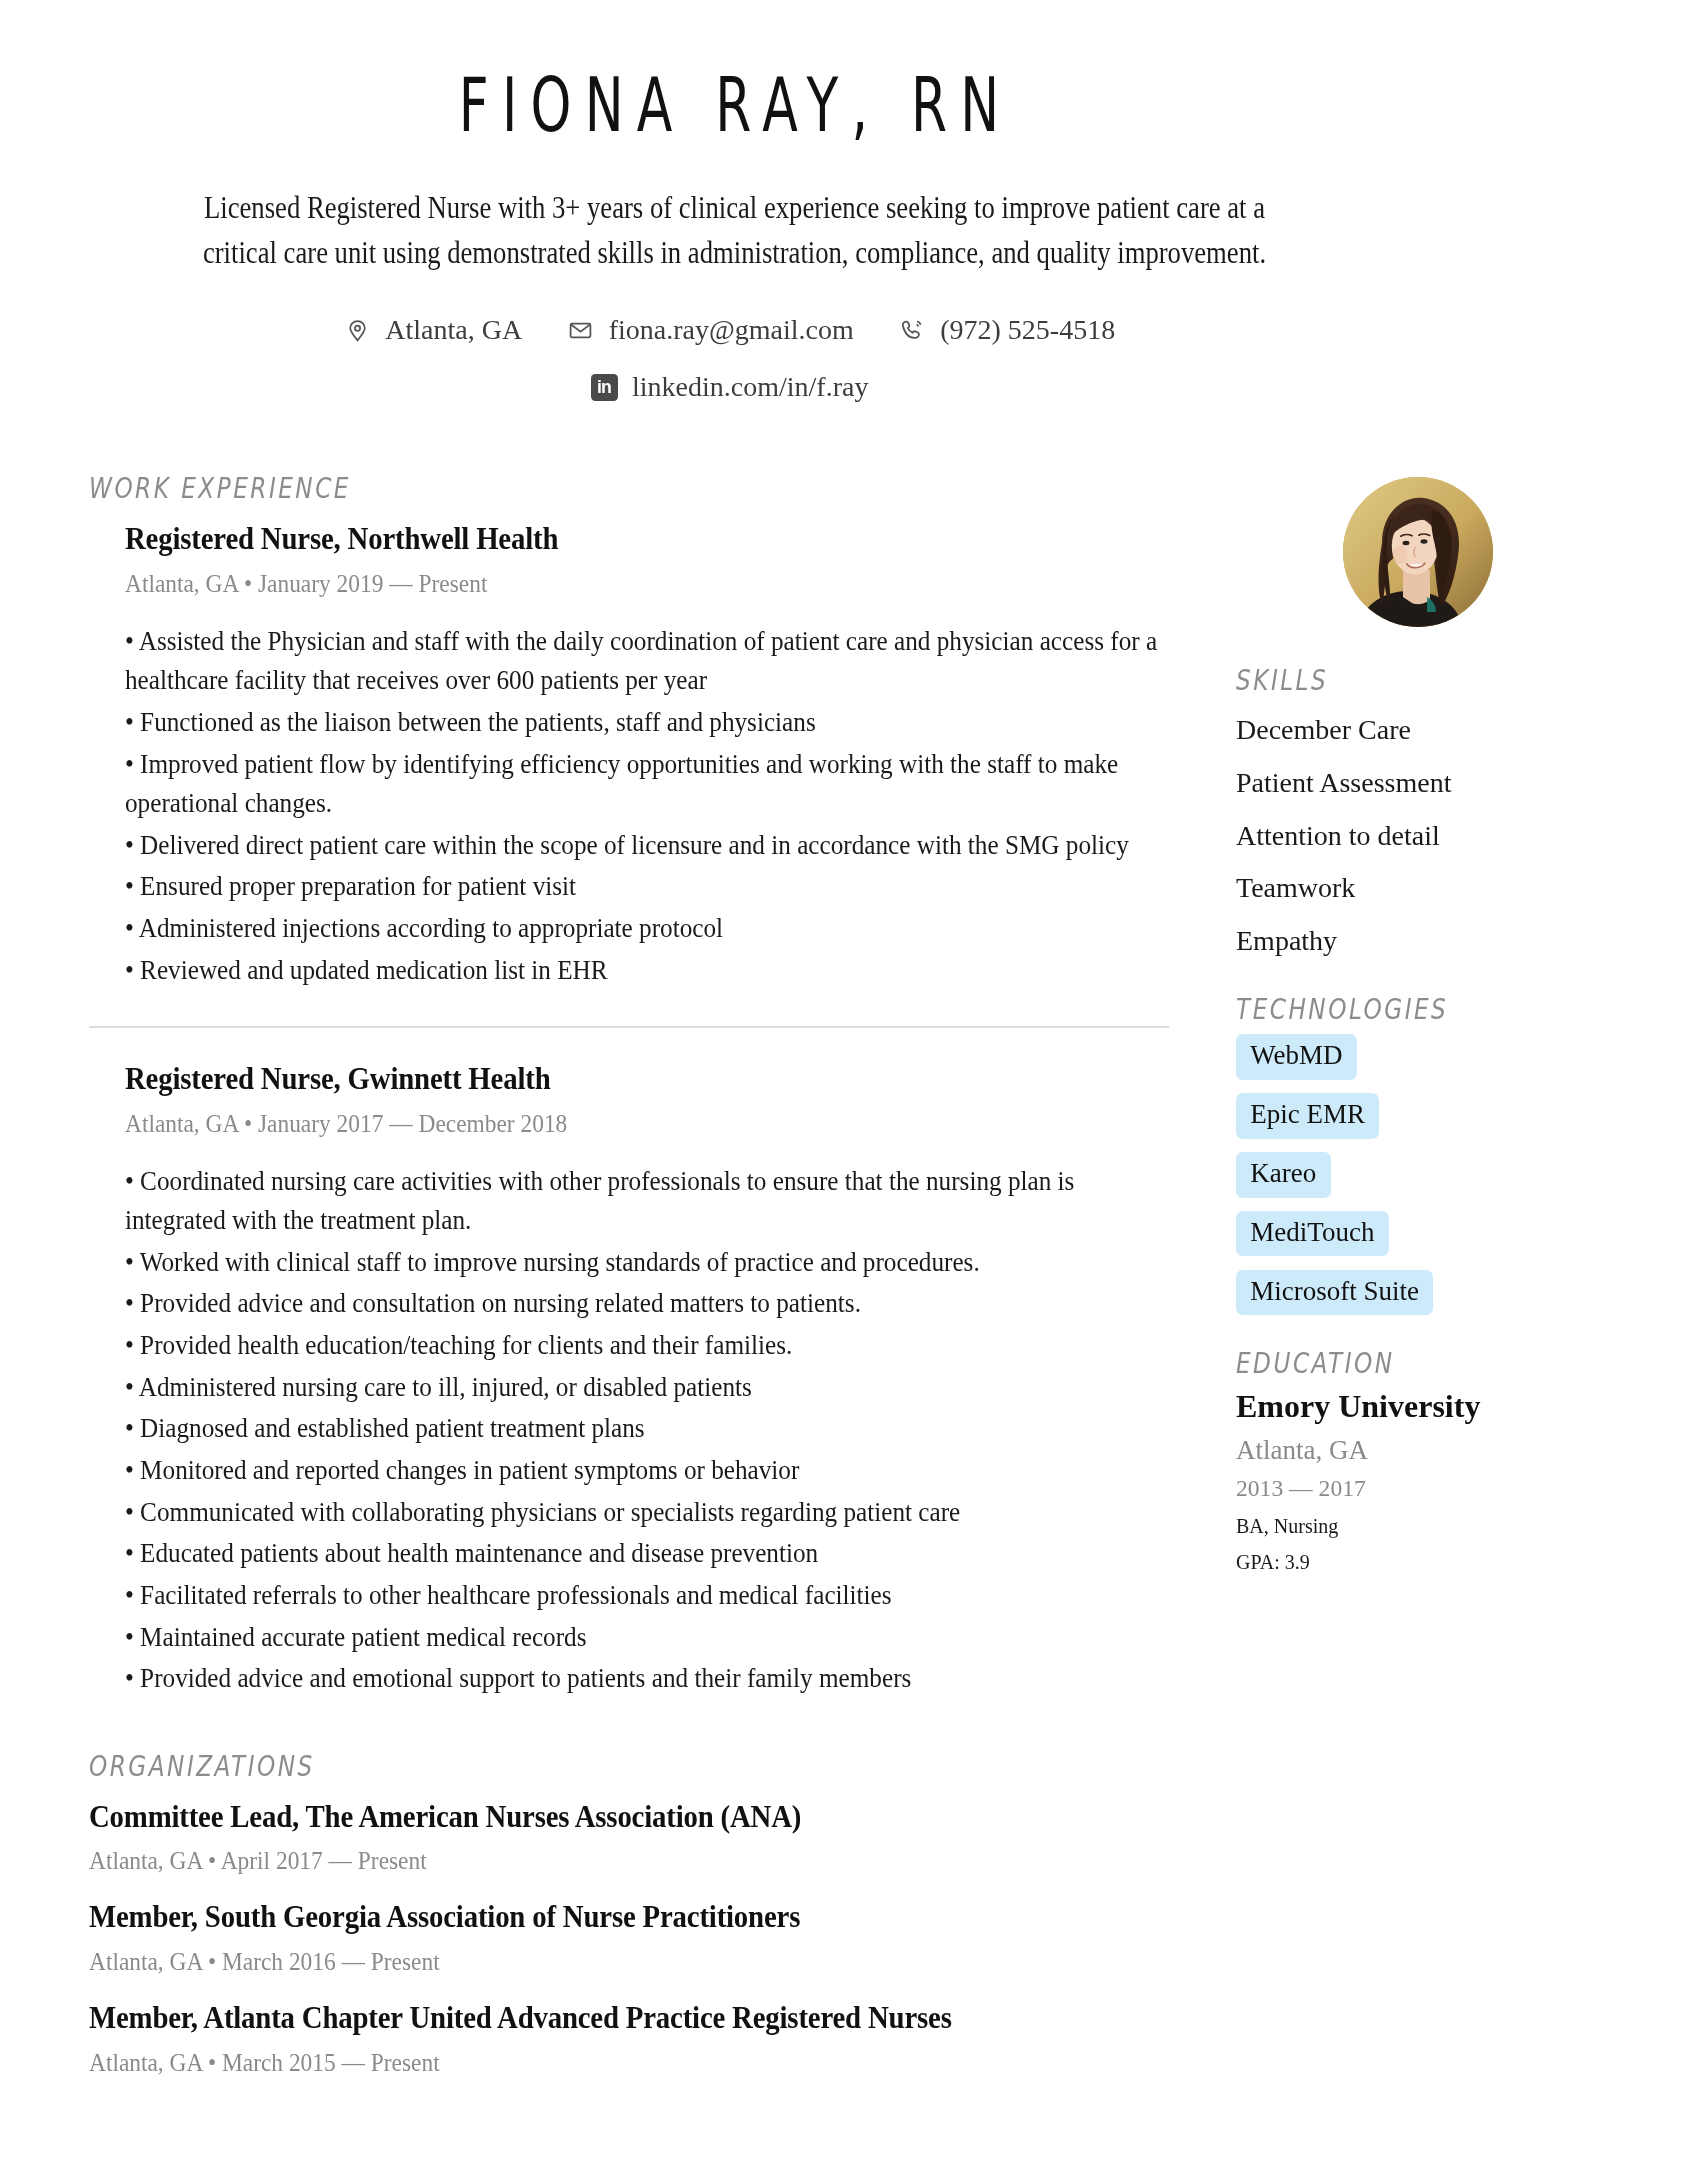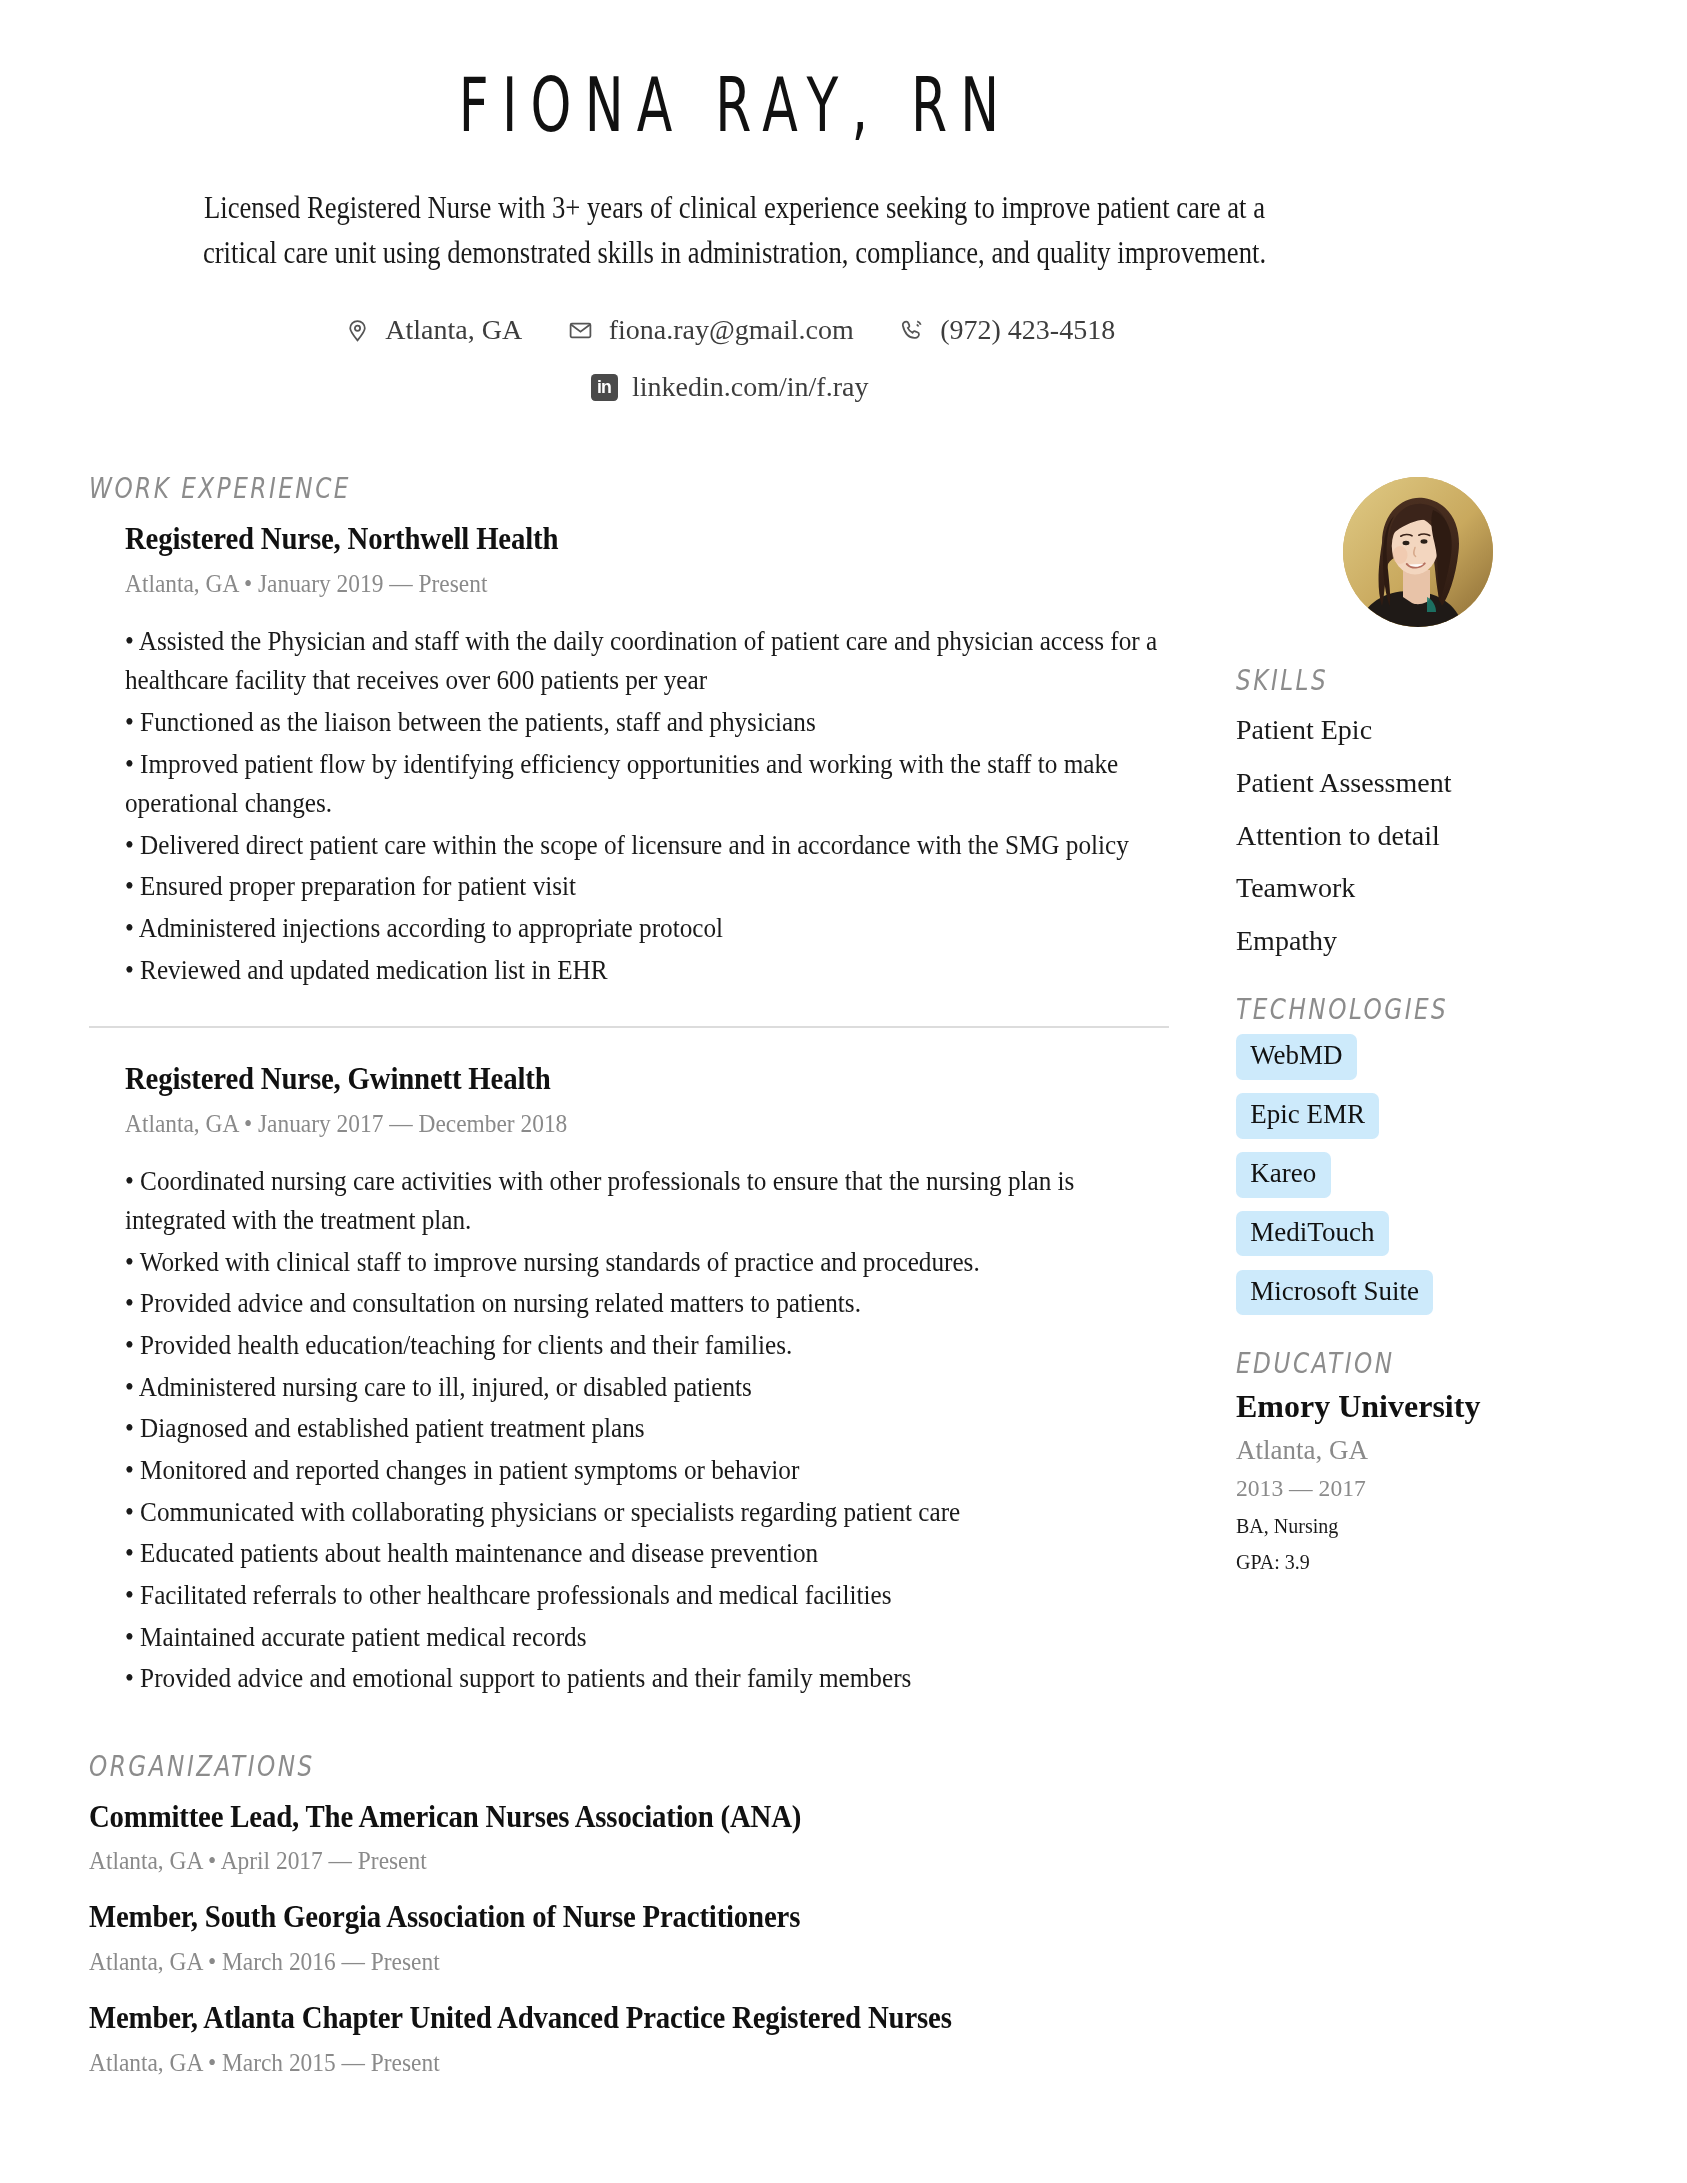--- a/index.html
+++ b/index.html
@@ -291,21 +291,21 @@
         <span>fiona.ray@gmail.com</span>
       </div>
 
       <div class="contact-item">
         <span class="ico">
           <svg viewBox="0 0 24 24" width="25" height="25" fill="none" stroke="#555" stroke-width="1.7">
             <path d="M6.2 3.4c1 0 1.4.5 1.8 1.5l.9 2.2c.3.8.2 1.2-.4 1.7l-1 .8c.9 2 2.4 3.6 4.5 4.6l.8-1c.5-.6.9-.7 1.7-.4l2.2.9c1 .4 1.5.8 1.5 1.8 0 2.1-1.7 3.7-3.8 3.5C8.6 19.3 4.7 15.4 2.7 7.2c-.2-2.1 1.4-3.8 3.5-3.8z"></path>
             <path d="M16.5 3.3c1.6.4 2.9 1.6 3.4 3.2M16 6.4c.8.3 1.4.9 1.7 1.7"></path>
           </svg>
         </span>
-        <span>(972) 423-4518</span>
+        <span>(972) 525-4518</span>
       </div>
     </div>
 
     <div class="contact-row second">
       <div class="contact-item">
         <span class="ico">
           <span class="li-badge">in</span>
         </span>
         <span>linkedin.com/in/f.ray</span>
       </div>
@@ -425,21 +425,21 @@
             <path d="M56 80 C60 82 62 86 62 90 L56 90 Z" fill="#1c7f6e" opacity="0.85"></path>
           </svg>
         </div>
       </div>
 
       <div style="height:37px;"></div>
 
       <div>
         <div class="side-section-title">SKILLS</div>
         <ul class="skills-list">
-          <li>Patient Epic</li>
+          <li>December Care</li>
           <li>Patient Assessment</li>
           <li>Attention to detail</li>
           <li>Teamwork</li>
           <li>Empathy</li>
         </ul>
       </div>
 
       <div style="height:25px;"></div>
 
       <div>

